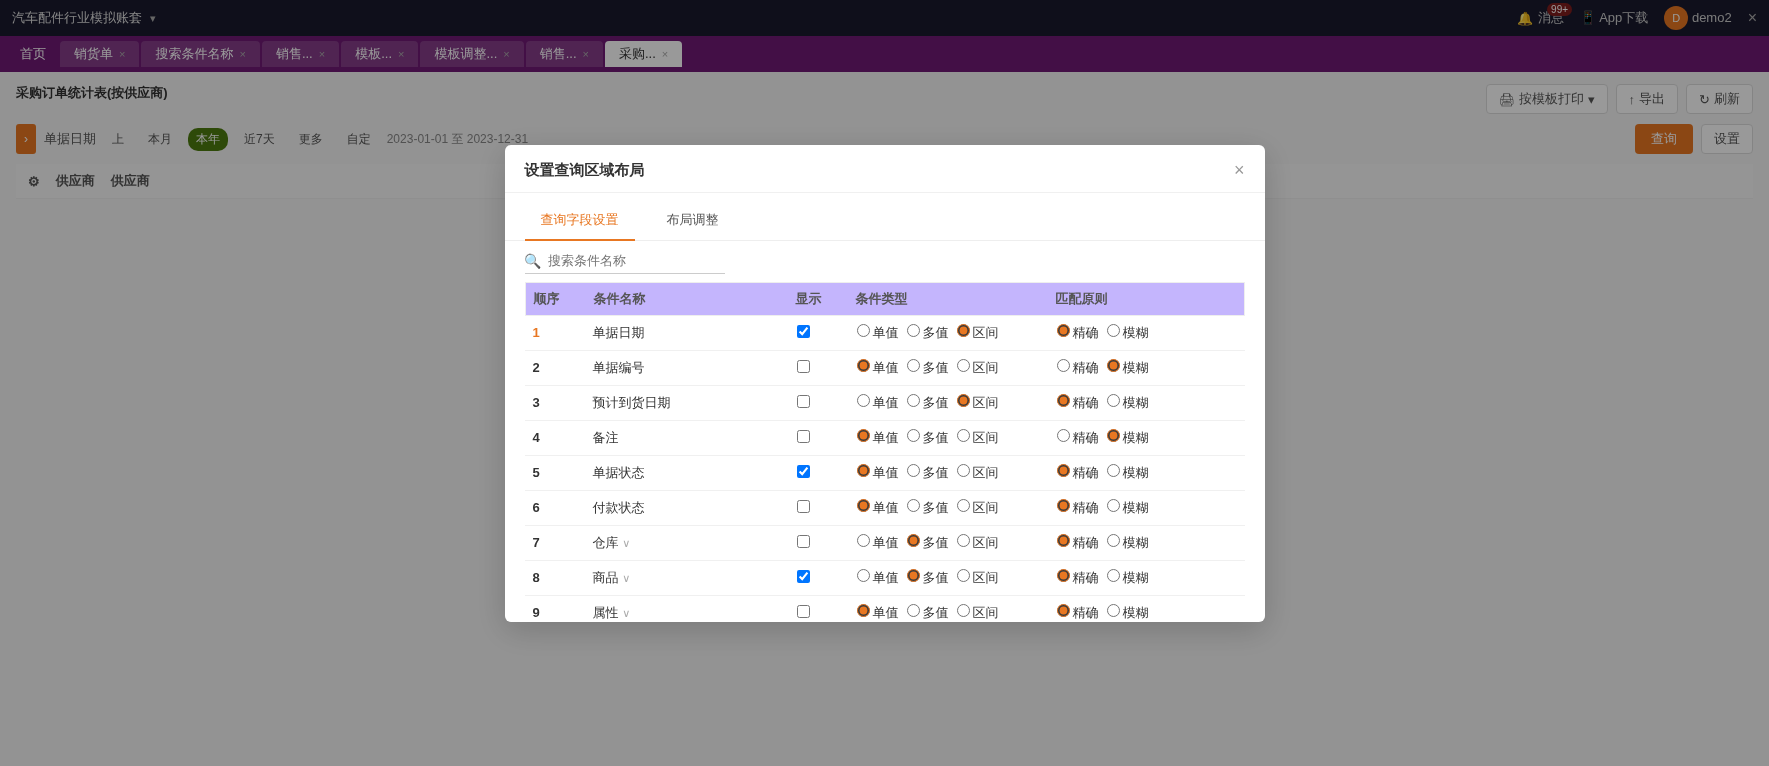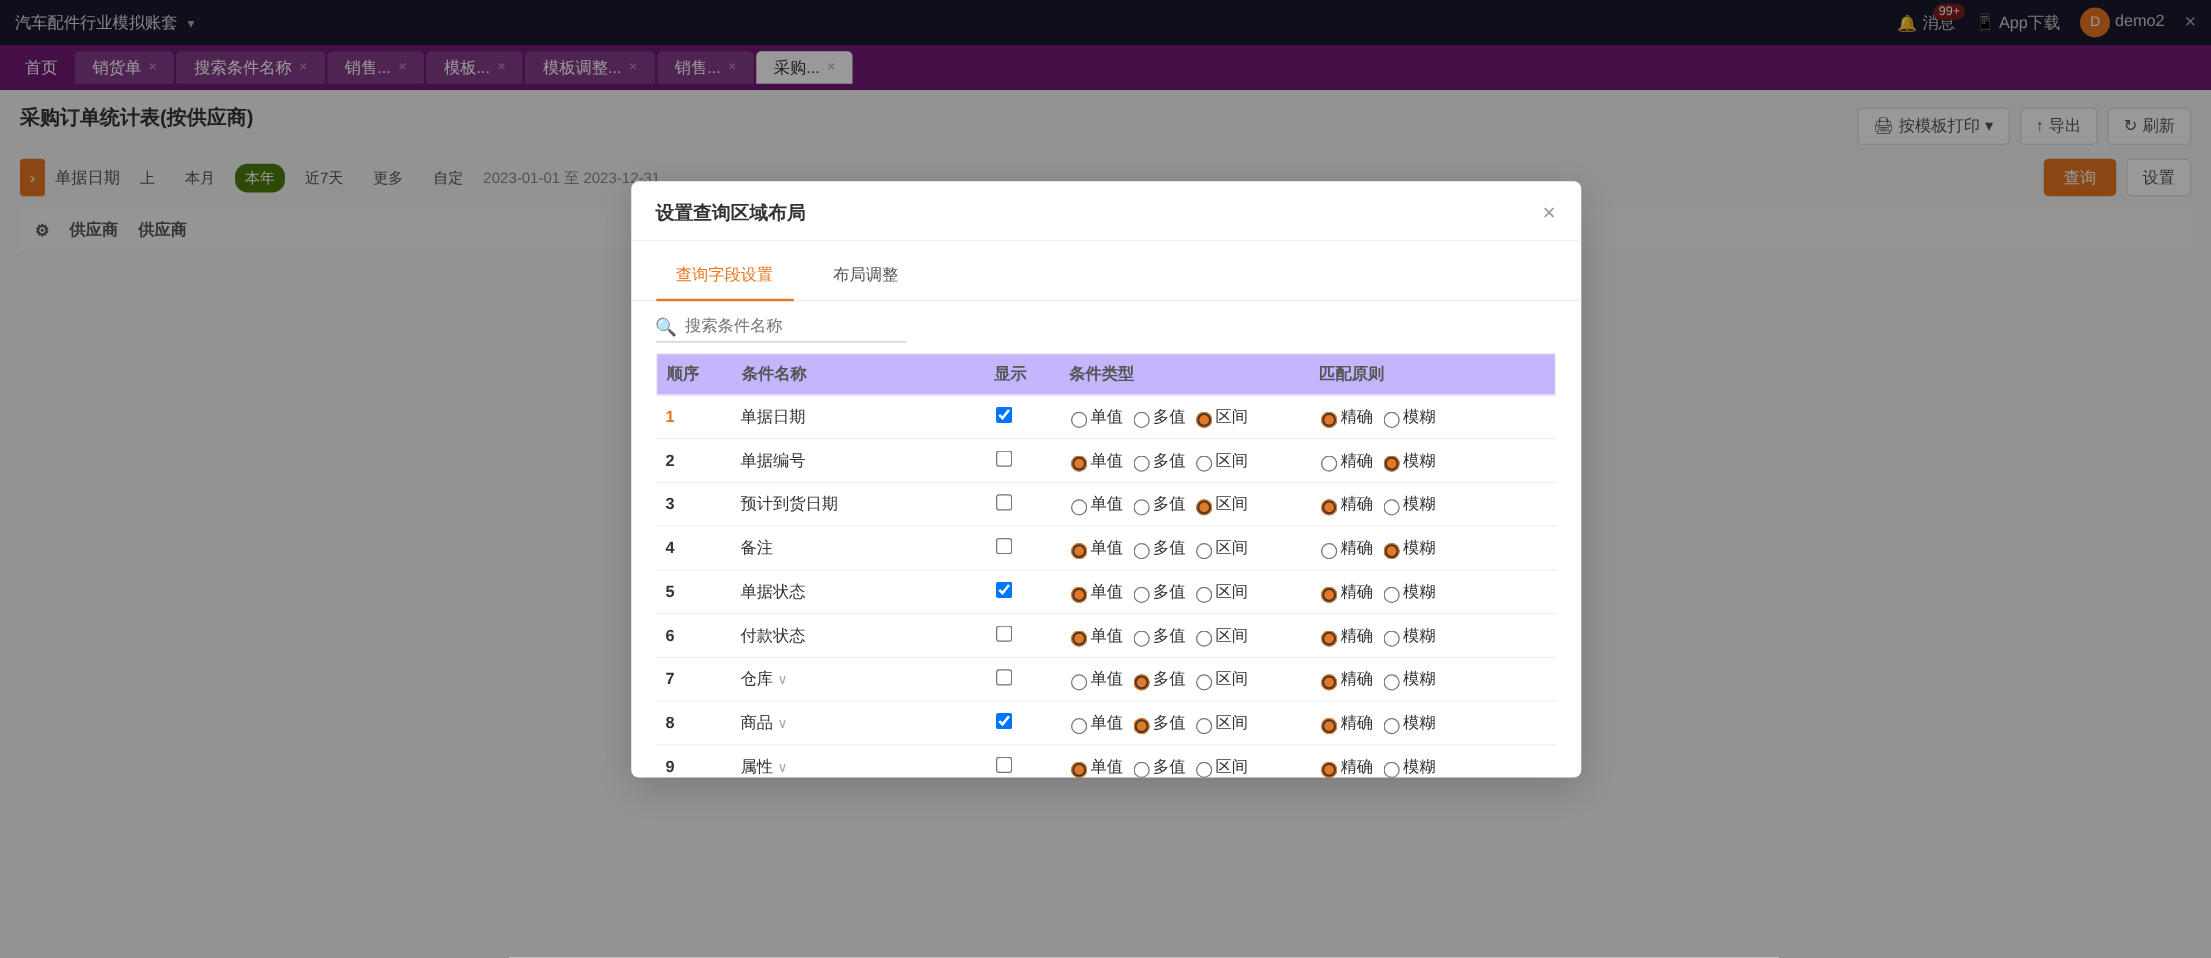--- a/index.html
+++ b/index.html
@@ -49,21 +49,21 @@
     .tab-home { background: transparent; color: #fff; padding: 4px 12px; font-size: 13px; cursor: pointer; }
 
     
     .page-content {
       padding: 12px 16px;
       background: #f5f5f5;
       min-height: calc(766px - 72px);
       position: relative;
     }
 
-    .page-title { font-size: 16px; font-weight: bold; color: #333; margin-bottom: 12px; }
+    .page-title { font-size: 13px; font-weight: bold; color: #333; margin-bottom: 12px; }
     .filter-btn { background: none; border: none; cursor: pointer; padding: 3px 8px; font-size: 12px; color: #555; border-radius: 3px; }
     .filter-btn.active { background: #4d7c0f; color: #fff; border-radius: 10px; }
     .date-range { font-size: 12px; color: #888; }
 
     .btn-orange { background: #e87722; color: #fff; border: none; padding: 6px 16px; border-radius: 4px; cursor: pointer; font-size: 13px; }
     .btn-outline { background: #fff; border: 1px solid #ddd; color: #555; padding: 5px 12px; border-radius: 4px; cursor: pointer; font-size: 13px; display: flex; align-items: center; gap: 4px; }
 
     .collapse-btn { background: #e87722; color: #fff; border: none; width: 20px; height: 30px; border-radius: 3px; cursor: pointer; font-size: 12px; }
 
     
@@ -160,21 +160,21 @@
       grid-template-columns: 60px 1fr 60px 200px 180px;
       border-bottom: 1px solid #f0f0f0;
       padding: 8px 8px;
       align-items: center;
       font-size: 13px;
       color: #333;
     }
     .ct-row .row-num { color: #e87722; font-weight: bold; }
 
     .radio-group { display: flex; align-items: center; gap: 8px; }
-    .radio-item { display: flex; align-items: flex-end; gap: 3px; cursor: pointer; }
+    .radio-item { display: flex; align-items: flex-start; gap: 3px; cursor: pointer; }
     .radio-item input[type="radio"] { accent-color: #e87722; width: 13px; height: 13px; cursor: pointer; }
 
     .dialog-footer {
       display: flex;
       justify-content: flex-end;
       gap: 12px;
       padding: 16px 20px;
       border-top: 1px solid #f0f0f0;
     }
     .btn-cancel {

